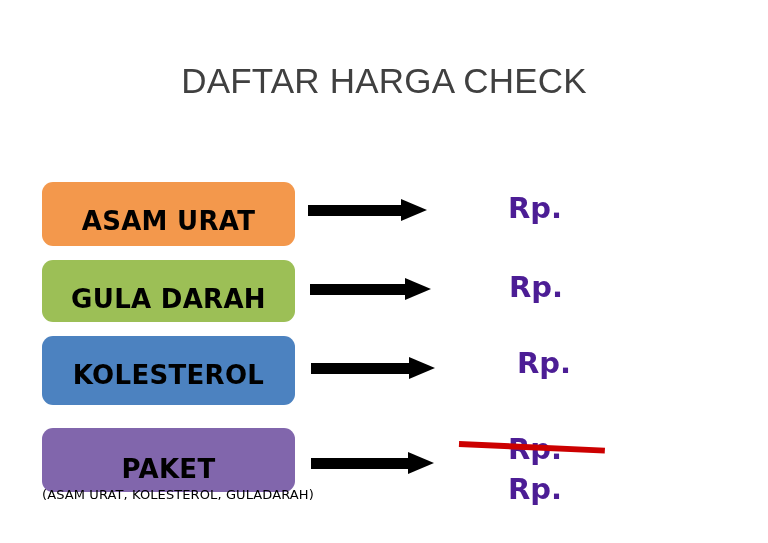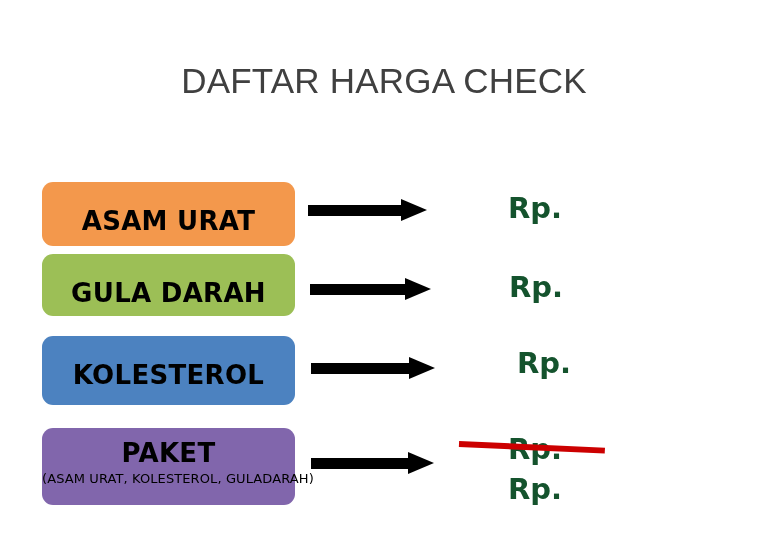--- a/index.html
+++ b/index.html
@@ -56,23 +56,23 @@
     margin-top: 5px;
     font-family: "DejaVu Sans", sans-serif;
     font-size: 13px;
     font-weight: normal;
     line-height: 1.1;
     letter-spacing: 0.1px;
     white-space: nowrap;
   }
 
   .box-asam  { top: 182px; height: 64px; background: #F3984C; }
-  .box-gula  { top: 254px; height: 62px; background: #9CBF56; }
+  .box-gula  { top: 260px; height: 62px; background: #9CBF56; }
   .box-kole  { top: 336px; height: 69px; background: #4C82C0; }
-  .box-paket { top: 428px; height: 77px; background: #8166AC; padding-top: 12px; }
+  .box-paket { top: 428px; height: 64px; background: #8166AC; padding-top: 28px; }
 
   
   .arrow { position: absolute; }
   .arrow .shaft {
     position: absolute;
     left: 0;
     top: 6px;
     height: 11px;
     background: #000000;
   }
@@ -101,21 +101,21 @@
   .arrow-4 { left: 311px; top: 452px; width: 123px; }
   .arrow-4 .shaft { width: 99px; }
   .arrow-4 .head  { left: 97px; }
 
   
   .price {
     position: absolute;
     font-family: "DejaVu Sans", sans-serif;
     font-size: 29px;
     font-weight: bold;
-    color: #14532d;
+    color: #4c1d95;
     line-height: 1;
     white-space: nowrap;
   }
   .price-1 { left: 508px; top: 194px; }
   .price-2 { left: 509px; top: 273px; }
   .price-3 { left: 517px; top: 349px; }
   .price-4 { left: 508px; top: 435px; }
   .price-5 { left: 508px; top: 475px; }
 
   

